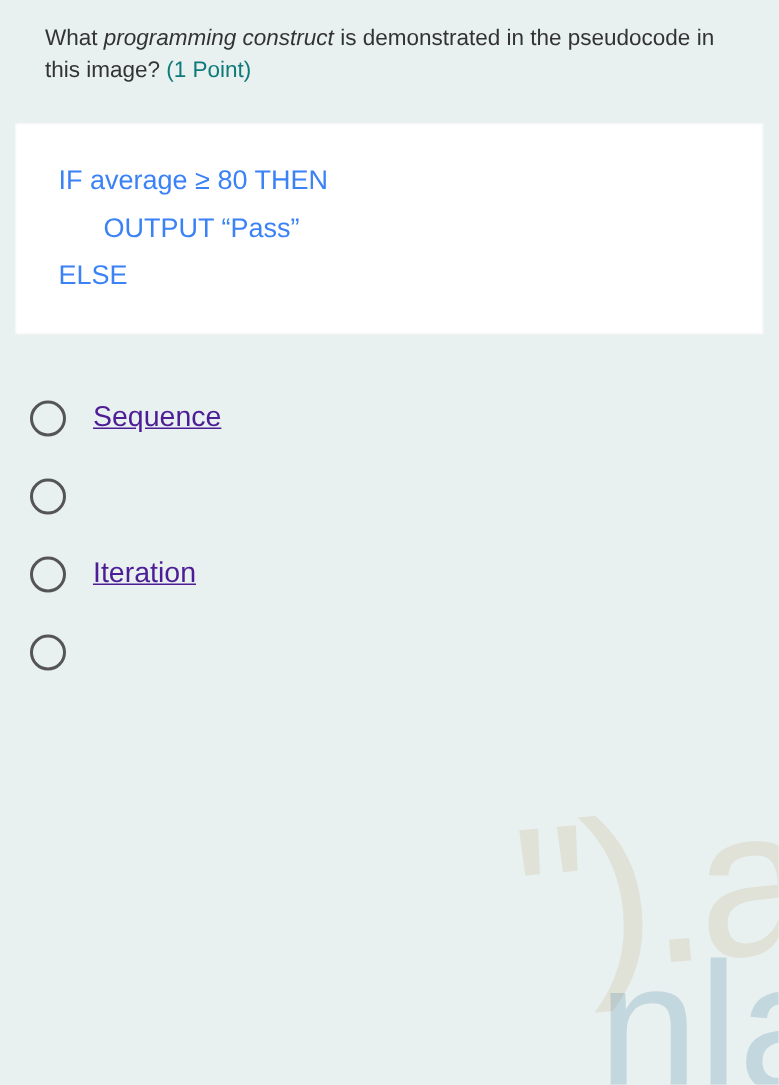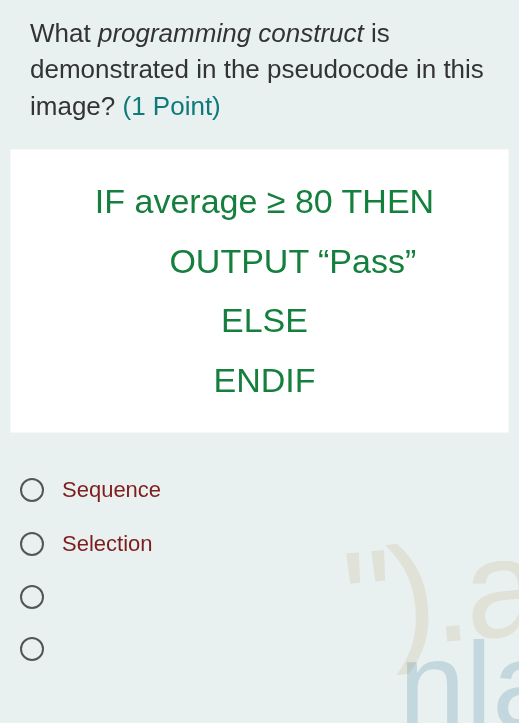--- a/index.html
+++ b/index.html
@@ -29,91 +29,90 @@
       bottom: -30px;
       font-size: 120px;
       color: rgba(50, 120, 150, 0.2);
       font-weight: 400;
       z-index: 0;
       pointer-events: none;
     }
     .content { position: relative; z-index: 1; padding: 0; }
     .question-block {
       padding: 15px 30px 25px 30px;
-      font-size: 26px;
+      font-size: 15px;
       color: #333;
       line-height: 1.4;
     }
     .question-block .italic { font-style: italic; }
     .points { color: #0f7a7a; }
     .code-panel {
       background: #ffffff;
       margin: 0 10px 0 10px;
       padding: 22px 18px 22px 28px;
       border: 1px solid rgba(0,0,0,0.03);
     }
     .code-line {
       font-family: Arial, sans-serif;
-      font-size: 34px;
-      color: #15803d;
+      font-size: 18px;
+      color: #3b82f6;
       line-height: 1.75;
       white-space: pre;
-      text-align: center;
     }
     .options {
       padding: 30px 20px 10px 20px;
     }
     .option {
       display: flex;
       align-items: center;
       padding: 14px 0;
       cursor: pointer;
     }
     .radio {
       width: 24px;
       height: 24px;
       border: 2px solid #555;
       border-radius: 50%;
       margin-right: 18px;
       flex-shrink: 0;
       background: transparent;
     }
     .option-label {
-      font-size: 22px;
-      color: #7f1d1d;
+      font-size: 19px;
+      color: #4c1d95;
+      text-decoration: underline;
     }
   </style>
 </head>
 <body>
 
 <div class="bg-watermark">").a(</div>
 <div class="bg-watermark2">nla</div>
 
 <div class="content">
 
   <div class="question-block">
     <span>What </span><span class="italic">programming construct</span><span> is demonstrated in the pseudocode in this image? </span><span class="points">(1 Point)</span>
   </div>
 
   <div class="code-panel">
     <div class="code-line">IF average ≥ 80 THEN</div>
     <div class="code-line">      OUTPUT “Pass”</div>
     <div class="code-line">ELSE</div>
-    <div class="code-line">ENDIF</div>
   </div>
 
   <div class="options">
     <div class="option">
       <div class="radio"></div>
       <div class="option-label">Sequence</div>
     </div>
     <div class="option">
       <div class="radio"></div>
-      <div class="option-label">Selection</div>
     </div>
     <div class="option">
       <div class="radio"></div>
+      <div class="option-label">Iteration</div>
     </div>
     <div class="option">
       <div class="radio"></div>
     </div>
   </div>
 </div>
 
 </body></html>

